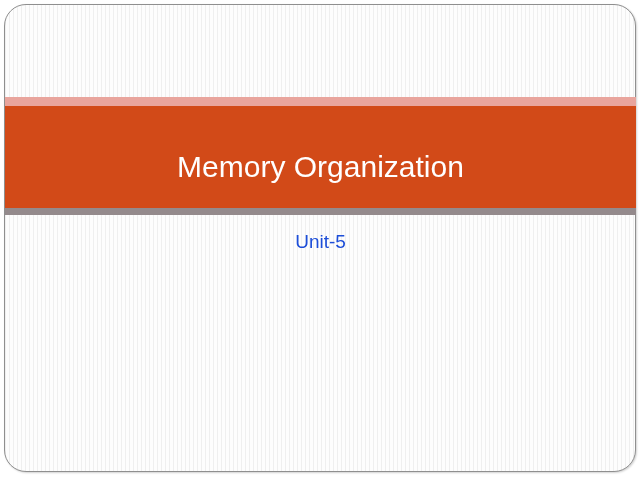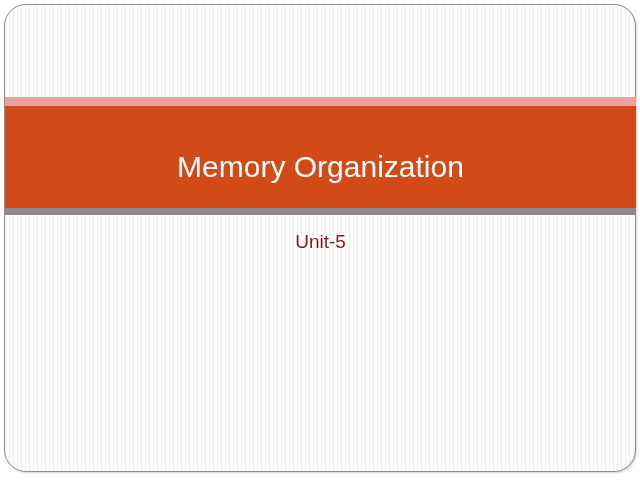--- a/index.html
+++ b/index.html
@@ -34,21 +34,21 @@
       position: absolute; left: 5px; top: 208px; width: 631px; height: 7px;
       background: #948a8c;
     }
     .title {
       position: absolute; left: 5px; top: 147px; width: 631px;
       text-align: center; color: #ffffff;
       font-size: 30px; line-height: 40px;
     }
     .subtitle {
       position: absolute; left: 5px; top: 229px; width: 631px;
-      text-align: center; color: #7f1d1d;
+      text-align: center; color: #1d4ed8;
       font-size: 19px; line-height: 26px;
     }
   </style>
 </head>
 <body>
 
 <div class="slide">
   <div class="frame"></div>
   <div class="band-top"></div>
   <div class="band-main"></div>

